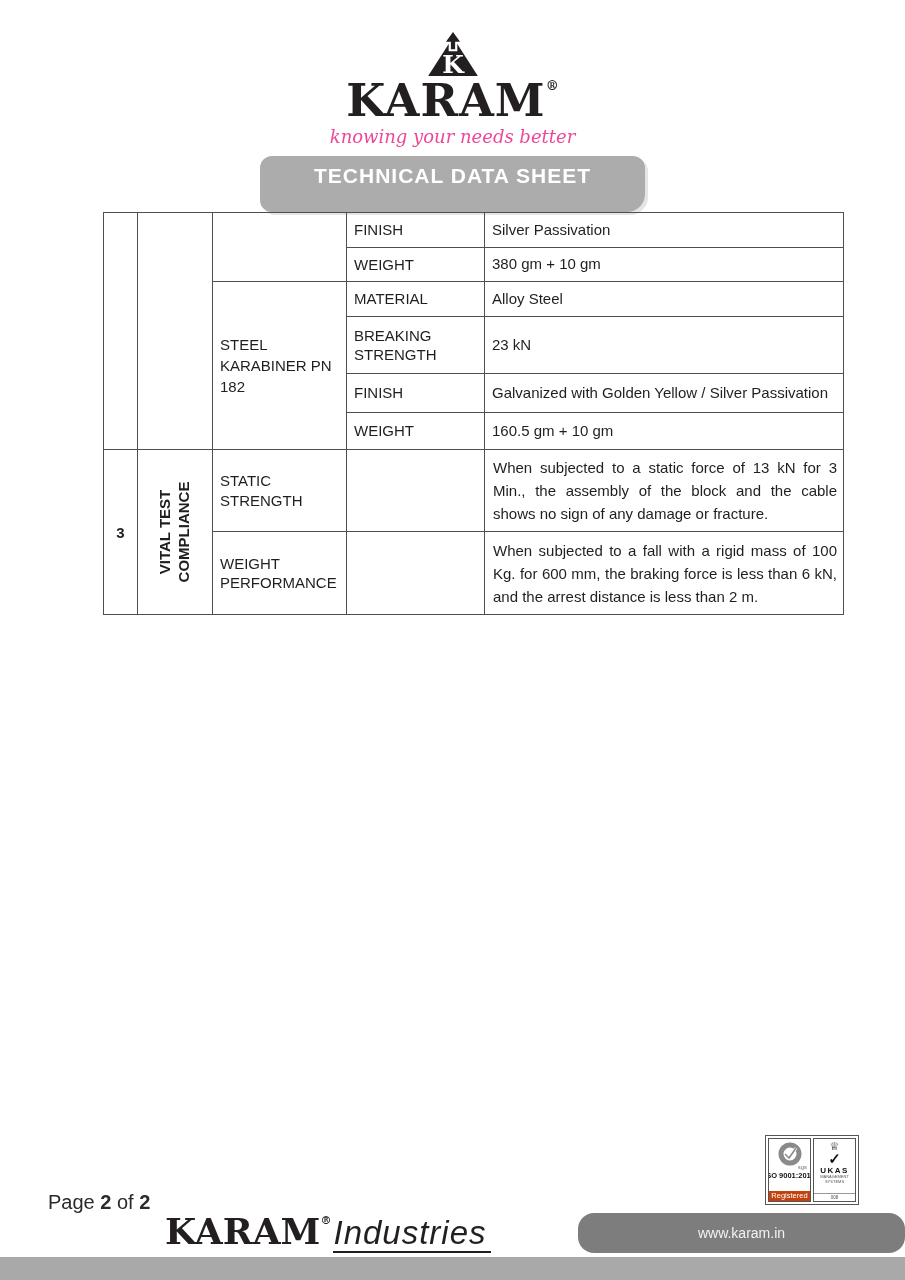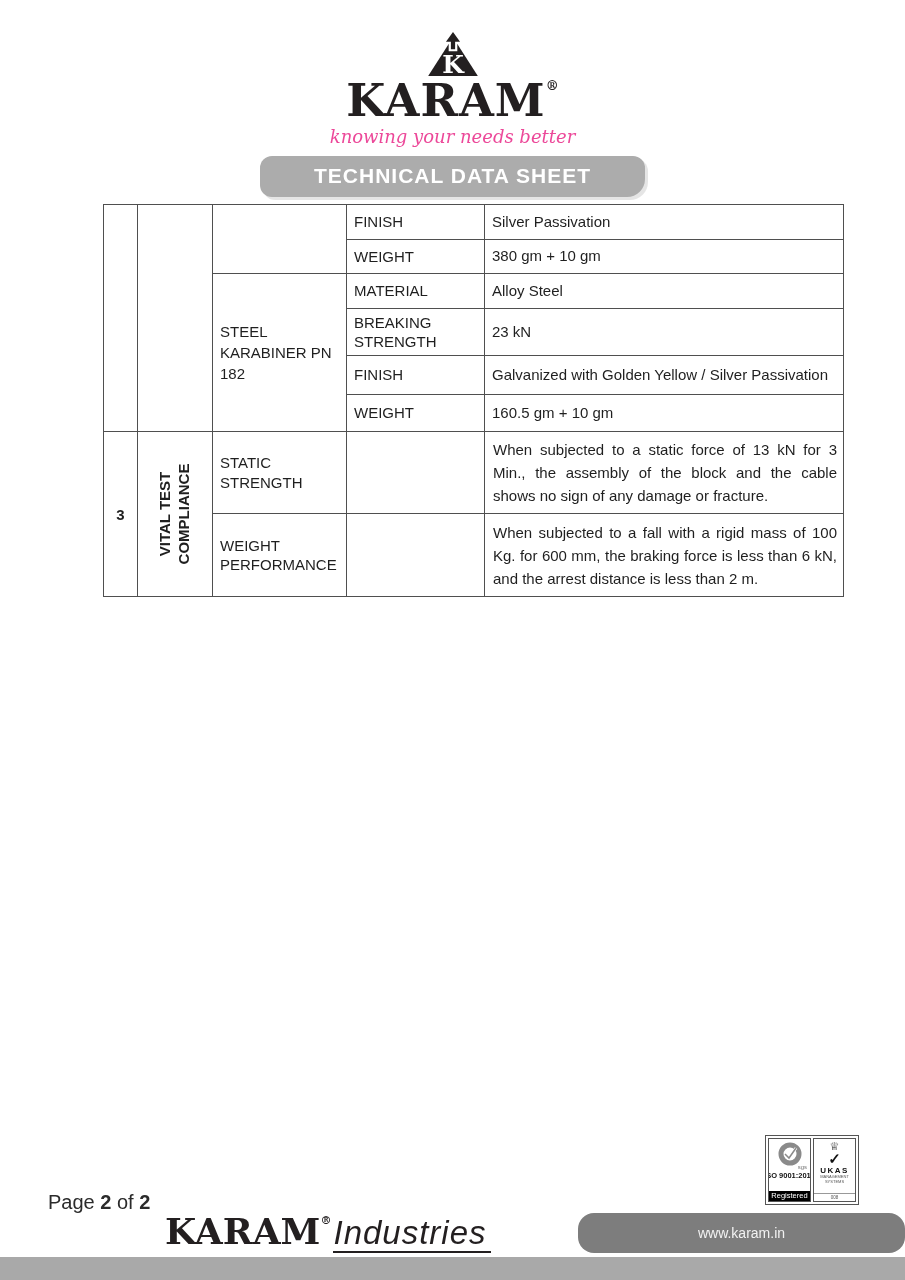--- a/index.html
+++ b/index.html
@@ -23,34 +23,34 @@
     letter-spacing: 1px; color: #231f20; margin-top: 2px;
   }
   .brand-line sup { font-size: 13px; vertical-align: 26px; letter-spacing: 0; }
   .tagline {
     font-family: "DejaVu Serif", "Liberation Serif", serif;
     font-style: italic; font-size: 18px; color: #ec4899; margin-top: 3px;
   }
 
   
   .banner {
-    position: absolute; left: 260px; top: 156px; width: 385px; height: 41px;
+    position: absolute; left: 260px; top: 156px; width: 385px; height: 56px;
     background: #acacac;
     border-radius: 12px 12px 18px 12px;
     box-shadow: 3px 3px 0 rgba(0,0,0,0.10);
     text-align: center;
   }
   .banner-text {
     color: #ffffff; font-weight: bold; font-size: 21px;
     letter-spacing: 1px; line-height: 40px;
   }
 
   
   .data-table {
-    position: absolute; left: 103px; top: 204px;
+    position: absolute; left: 103px; top: 212px;
     width: 740px; border-collapse: collapse; table-layout: fixed;
     font-size: 15px; color: #1f1f1f;
   }
   .data-table td {
     border: 1px solid #4f4f4f;
     vertical-align: middle;
     padding: 2px 5px 2px 7px;
   }
   td.cell-label { line-height: 1.3; }
   td.cell-value { line-height: 1.25; }
@@ -90,21 +90,21 @@
   .cert-badge {
     position: absolute; left: 765px; top: 1135px; width: 94px; height: 70px;
     background: #fff; border: 1px solid #555; padding: 2px;
     display: flex; gap: 2px;
   }
   .cert-cell { border: 1px solid #555; flex: 1; display: flex; flex-direction: column; align-items: center; overflow: hidden; }
   .sgs-mark { margin-top: 2px; }
   .sgs-text { font-size: 6px; color: #777; align-self: flex-end; margin-right: 3px; margin-top: -3px; }
   .iso-label { font-size: 7.5px; font-weight: bold; color: #111; margin-top: 1px; white-space: nowrap; }
   .iso-registered {
-    background: #000000; color: #fff; font-size: 7.5px; width: 100%;
+    background: #c2410c; color: #fff; font-size: 7.5px; width: 100%;
     text-align: center; margin-top: auto; line-height: 10px;
   }
   .crown-glyph { font-size: 11px; line-height: 11px; margin-top: 2px; color: #111; }
   .ukas-check { font-size: 15px; font-weight: bold; line-height: 13px; color: #111; }
   .ukas-label { font-size: 8px; font-weight: bold; letter-spacing: 1.5px; color: #111; margin-top: 1px; }
   .ukas-sub { font-size: 4px; color: #555; text-align: center; line-height: 4.5px; }
   .ukas-num { font-size: 4.5px; color: #555; border-top: 1px solid #999; width: 100%; text-align: center; margin-top: auto; line-height: 7px; }
 
   .www-bar {
     position: absolute; left: 578px; top: 1213px; width: 327px; height: 40px;
@@ -153,21 +153,21 @@
     </tr>
     <tr style="height:34px">
       <td class="cell-label">WEIGHT</td>
       <td class="cell-value">380 gm + 10 gm</td>
     </tr>
     <tr style="height:35px">
       <td rowspan="4" class="cell-component">STEEL KARABINER PN 182</td>
       <td class="cell-label">MATERIAL</td>
       <td class="cell-value">Alloy Steel</td>
     </tr>
-    <tr style="height:47px">
+    <tr style="height:57px">
       <td class="cell-label">BREAKING STRENGTH</td>
       <td class="cell-value">23 kN</td>
     </tr>
     <tr style="height:39px">
       <td class="cell-label">FINISH</td>
       <td class="cell-value">Galvanized with Golden Yellow / Silver Passivation</td>
     </tr>
     <tr style="height:37px">
       <td class="cell-label">WEIGHT</td>
       <td class="cell-value">160.5 gm + 10 gm</td>

